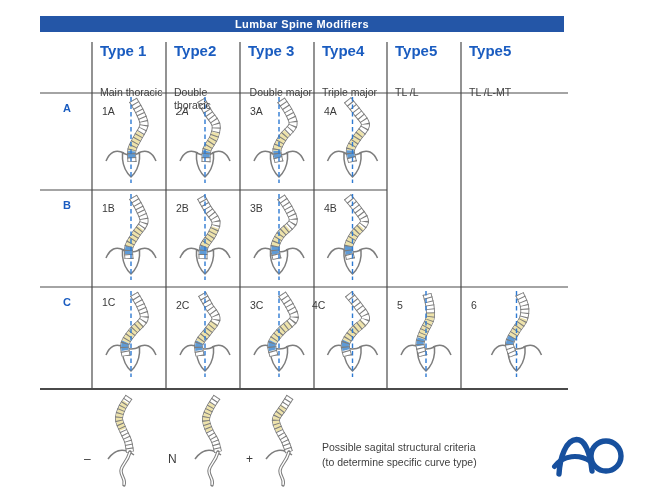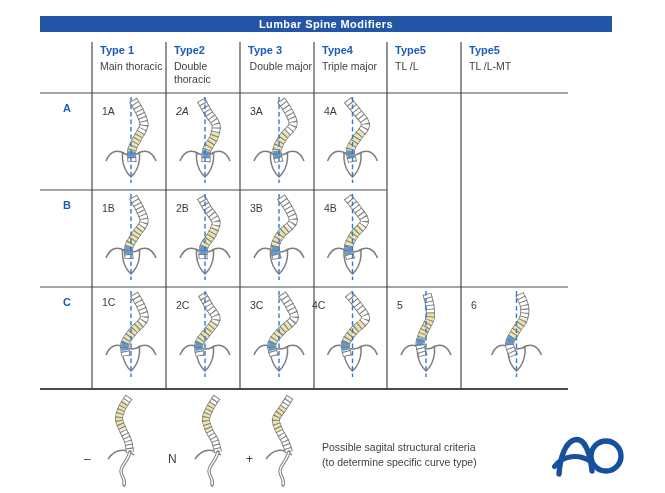--- a/index.html
+++ b/index.html
@@ -1,24 +1,24 @@
 <!DOCTYPE html>
 <html><head>
 <meta charset="utf-8">
 <style>
   html,body{margin:0;padding:0;background:#fff;}
   #stage{position:relative;width:665px;height:493px;background:#fff;overflow:hidden;
          font-family:"Liberation Sans",sans-serif;outline:1px solid #d9d9d9;}
-  #titlebar{position:absolute;left:40px;top:16px;width:572px;height:16px;
+  #titlebar{position:absolute;left:40px;top:16px;width:524px;height:16px;
             display:flex;align-items:center;justify-content:center;}
   #titlebar span{color:#fff;font-size:11px;font-weight:700;letter-spacing:.4px;}
   #art{position:absolute;left:0;top:0;}
   .lbl{position:absolute;color:#3f3f3f;font-size:10.5px;line-height:13px;white-space:pre;}
-  .col-type{font-weight:700;font-size:11px;color:#1a5cc0;white-space:nowrap;}
-  .col-desc{width:64px;white-space:normal;}
+  .col-type{font-weight:700;font-size:15px;color:#1a5cc0;white-space:nowrap;}
+  .col-desc{width:64px;white-space:normal;margin-top:26px;}
   .row-label{font-weight:700;font-size:11px;color:#1a5cc0;}
   .cell-label{font-size:10.5px;color:#3a3a3a;text-align:right;}
   .sag-label{font-size:12px;color:#3a3a3a;}
   .caption-line{white-space:nowrap;}
 </style>
 </head>
 <body>
 
 <div id="stage">
   <div id="titlebar" style="background: rgb(36, 86, 167);">

